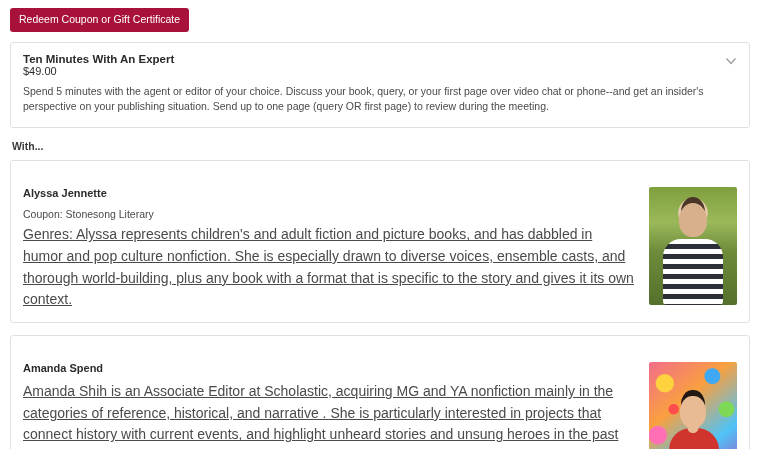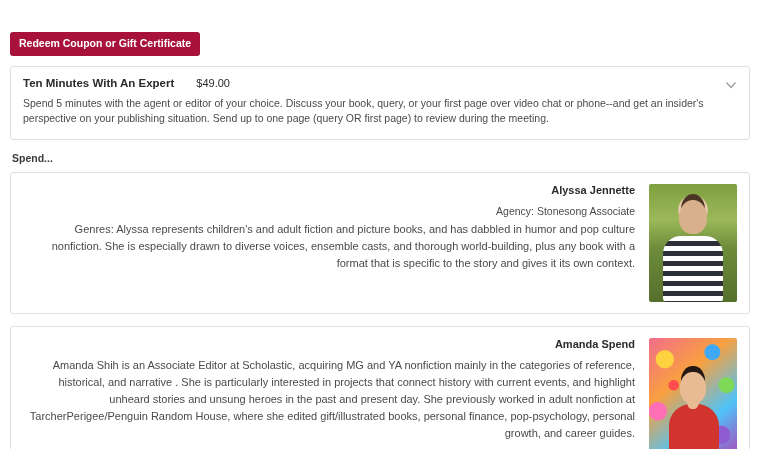--- a/index.html
+++ b/index.html
@@ -20,44 +20,44 @@
     width: 760px;
     height: 449px;
     box-sizing: border-box;
     padding: 8px 10px 0 10px;
   }
   .redeem-btn {
     display: inline-block;
     background: #a8123a;
     color: #ffffff;
     font-size: 10.5px;
-    font-weight: bold;
+    font-weight: normal;
     padding: 6px 9px 6px 9px;
     border: none;
     border-radius: 3px;
     line-height: 1.1;
     cursor: pointer;
     margin-bottom: 10px;
-    margin-top: 24px;
   }
   .card {
     border: 1px solid #e0e0e0;
     border-radius: 3px;
     background: #ffffff;
     box-sizing: border-box;
     margin-bottom: 12px;
     position: relative;
   }
   .event-card {
     padding: 10px 12px 12px 12px;
   }
   .event-header {
     display: flex;
     align-items: baseline;
     margin-bottom: 7px;
+    flex-direction: column;
   }
   .event-title {
     font-size: 11.5px;
     font-weight: bold;
     color: #2b2b2b;
     margin-right: 22px;
   }
   .event-price {
     font-size: 11px;
     color: #2b2b2b;
@@ -78,23 +78,22 @@
     cursor: pointer;
   }
   .chevron svg { display: block; }
   .with-label {
     font-size: 10.5px;
     font-weight: bold;
     color: #3a3a3a;
     margin: 2px 0 8px 2px;
   }
   .person-card {
-    padding: 11px 12px 11px 12px;
+    padding: 26px 12px 11px 12px;
     min-height: 116px;
-    text-align: right;
   }
   .person-inner {
     display: flex;
     justify-content: space-between;
     align-items: flex-start;
   }
   .person-text {
     flex: 1 1 auto;
     padding-right: 14px;
   }
@@ -104,23 +103,24 @@
     color: #2b2b2b;
     margin-bottom: 7px;
   }
   .person-meta {
     font-size: 10.5px;
     line-height: 1.55;
     color: #4a4a4a;
     margin-bottom: 2px;
   }
   .person-bio {
-    font-size: 11px;
+    font-size: 14px;
     line-height: 1.55;
     color: #4a4a4a;
+    text-decoration: underline;
   }
   .photo {
     flex: 0 0 auto;
     width: 88px;
     height: 118px;
     border-radius: 2px;
     overflow: hidden;
     position: relative;
   }
   .photo-1 {
@@ -191,27 +191,27 @@
       <div class="event-price">$49.00</div>
     </div>
     <div class="event-desc">Spend 5 minutes with the agent or editor of your choice. Discuss your book, query, or your first page over video chat or phone--and get an insider's perspective on your publishing situation. Send up to one page (query OR first page) to review during the meeting.</div>
     <span class="chevron">
       <svg width="12" height="12" viewBox="0 0 12 12" aria-hidden="true">
         <path d="M1.5 3.5 L6 8.5 L10.5 3.5" fill="none" stroke="#9a9a9a" stroke-width="1.2"></path>
       </svg>
     </span>
   </div>
 
-  <div class="with-label">Spend...</div>
+  <div class="with-label">With...</div>
 
   <div class="card person-card">
     <div class="person-inner">
       <div class="person-text">
         <div class="person-name">Alyssa Jennette</div>
-        <div class="person-meta">Agency: Stonesong Associate</div>
+        <div class="person-meta">Coupon: Stonesong Literary</div>
         <div class="person-bio">Genres: Alyssa represents children's and adult fiction and picture books, and has dabbled in humor and pop culture nonfiction. She is especially drawn to diverse voices, ensemble casts, and thorough world-building, plus any book with a format that is specific to the story and gives it its own context.</div>
       </div>
       <div class="photo photo-1"></div>
     </div>
   </div>
 
   <div class="card person-card">
     <div class="person-inner">
       <div class="person-text">
         <div class="person-name">Amanda Spend</div>

